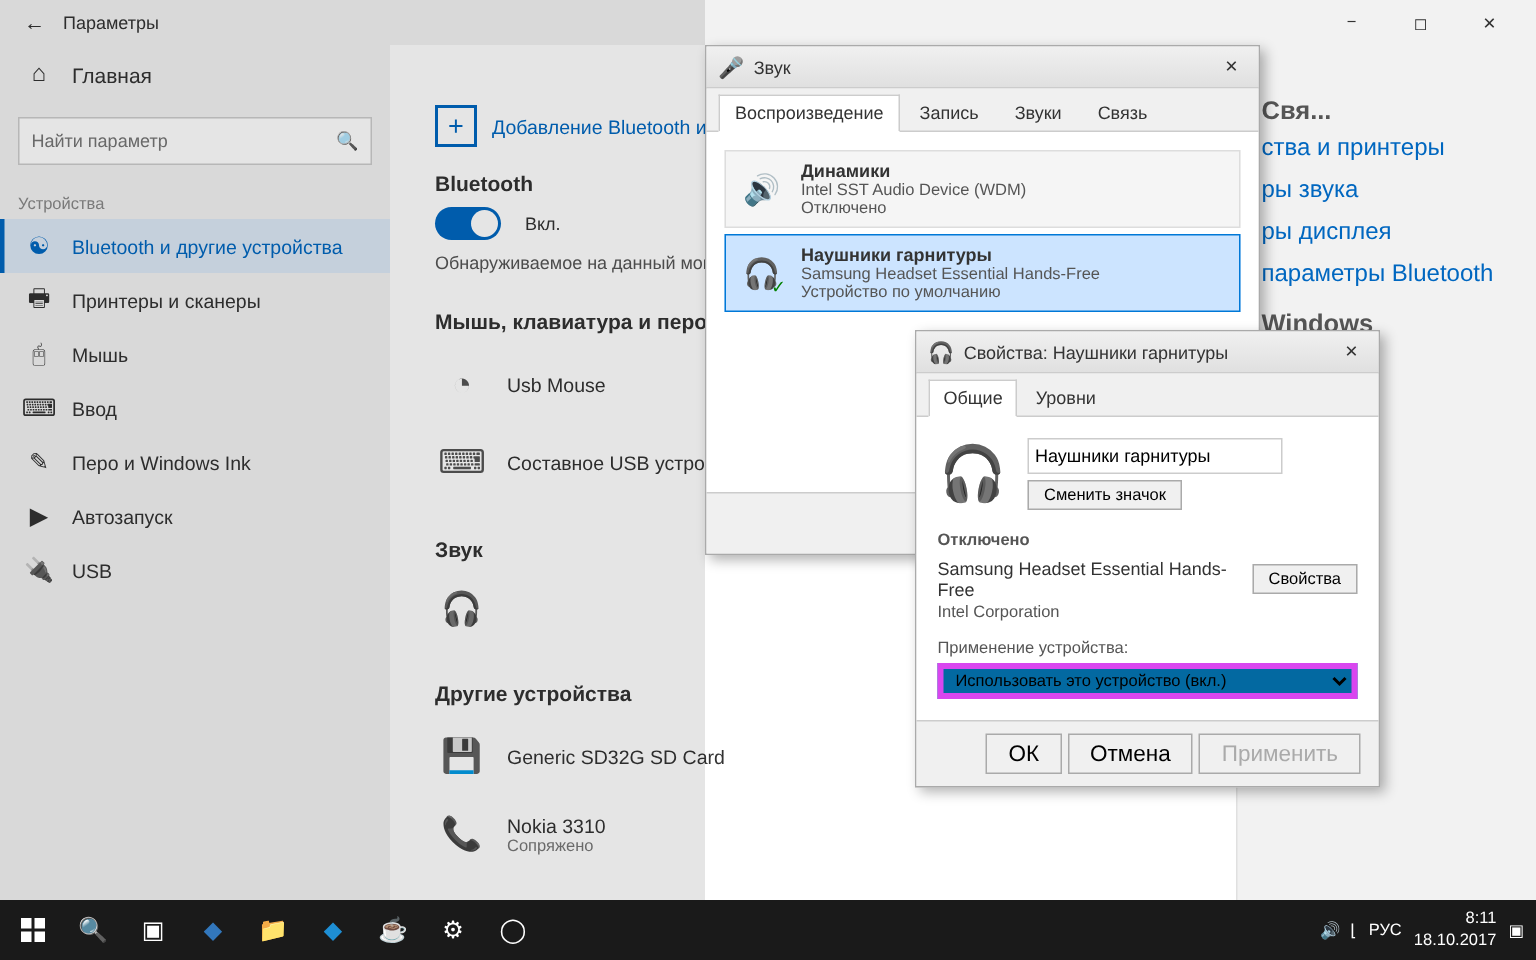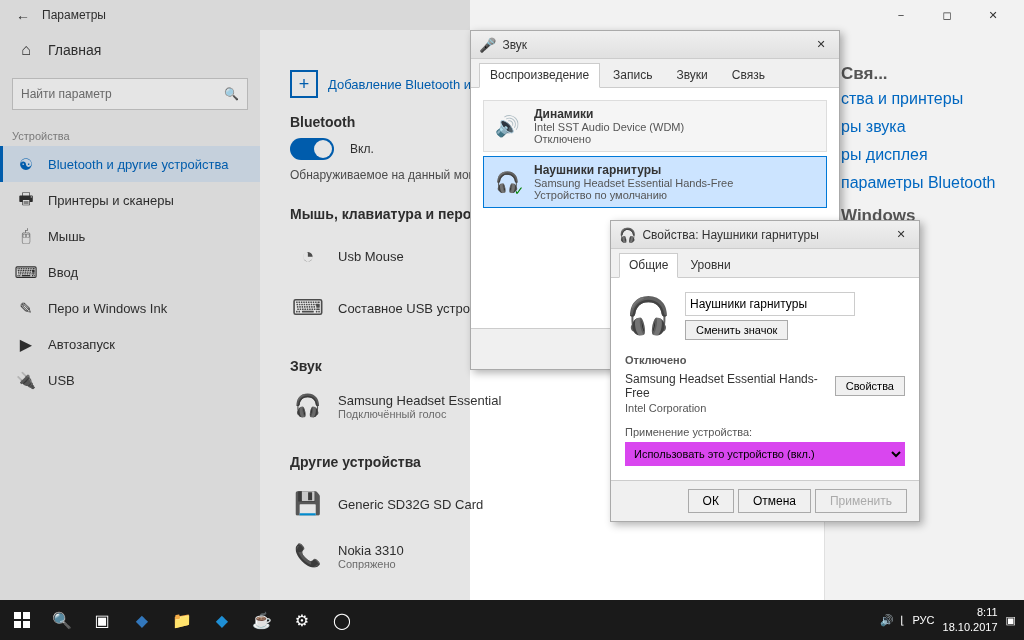--- a/index.html
+++ b/index.html
@@ -90,23 +90,23 @@
     .props-tab.active { background: white; border: 1px solid #ccc; border-bottom: 1px solid white; margin-bottom: -1px; }
     .props-content { padding: 14px; background: white; }
     .props-header { display: flex; align-items: center; gap: 12px; margin-bottom: 14px; }
     .props-device-icon { width: 48px; height: 48px; font-size: 36px; display: flex; align-items: center; justify-content: center; }
     .props-name-input { width: 170px; height: 24px; border: 1px solid #ccc; padding: 0 4px; font-size: 12px; }
     .props-change-btn { display: block; margin-top: 4px; padding: 3px 10px; font-size: 11px; border: 1px solid #aaa; background: #f0f0f0; cursor: pointer; }
     .props-section-label { font-size: 11px; color: #555; margin-bottom: 6px; font-weight: 600; }
     .props-controller-name { font-size: 12px; color: #333; margin-bottom: 2px; }
     .props-controller-sub { font-size: 11px; color: #555; margin-bottom: 0; }
     .props-usage-label { font-size: 11px; color: #555; margin-bottom: 4px; margin-top: 12px; }
-    .props-select { width: 100%; height: 24px; border: 1px solid #d946ef; font-size: 11px; padding: 0 4px; background: #d946ef; }
+    .props-select { width: 100%; height: 24px; border: 4px solid #d946ef; font-size: 11px; padding: 0 4px; background: #0369a1; }
     .props-footer { padding: 8px 12px; background: #f0f0f0; border-top: 1px solid #ccc; display: flex; justify-content: flex-end; gap: 4px; }
-    .props-footer-btn { padding: 4px 14px; font-size: 12px; border: 1px solid #aaa; background: #f0f0f0; cursor: pointer; }
+    .props-footer-btn { padding: 4px 14px; font-size: 15px; border: 1px solid #aaa; background: #f0f0f0; cursor: pointer; }
     .props-footer-btn.disabled { color: #aaa; cursor: default; }
 
     
     .overlay-bg { position: absolute; top: 0; left: 0; width: 470px; bottom: 0; background: rgba(0,0,0,0.1); z-index: 50; pointer-events: none; }
   </style>
 </head>
 <body>
 
 <div class="settings-window">
 
@@ -198,24 +198,20 @@
           <div>
             <div class="device-name">Составное USB устройство</div>
           </div>
         </div>
       </div>
 
       <div class="section-block">
         <div class="sub-section-title">Звук</div>
         <div class="sound-item">
           <div class="sound-icon">🎧</div>
-          <div>
-            <div class="device-name">Samsung Headset Essential</div>
-            <div class="device-sub">Подключённый голос</div>
-          </div>
         </div>
       </div>
 
       <div class="section-block">
         <div class="sub-section-title">Другие устройства</div>
         <div class="device-item">
           <div class="device-icon">💾</div>
           <div class="device-name">Generic SD32G SD Card</div>
         </div>
         <div class="device-item">

